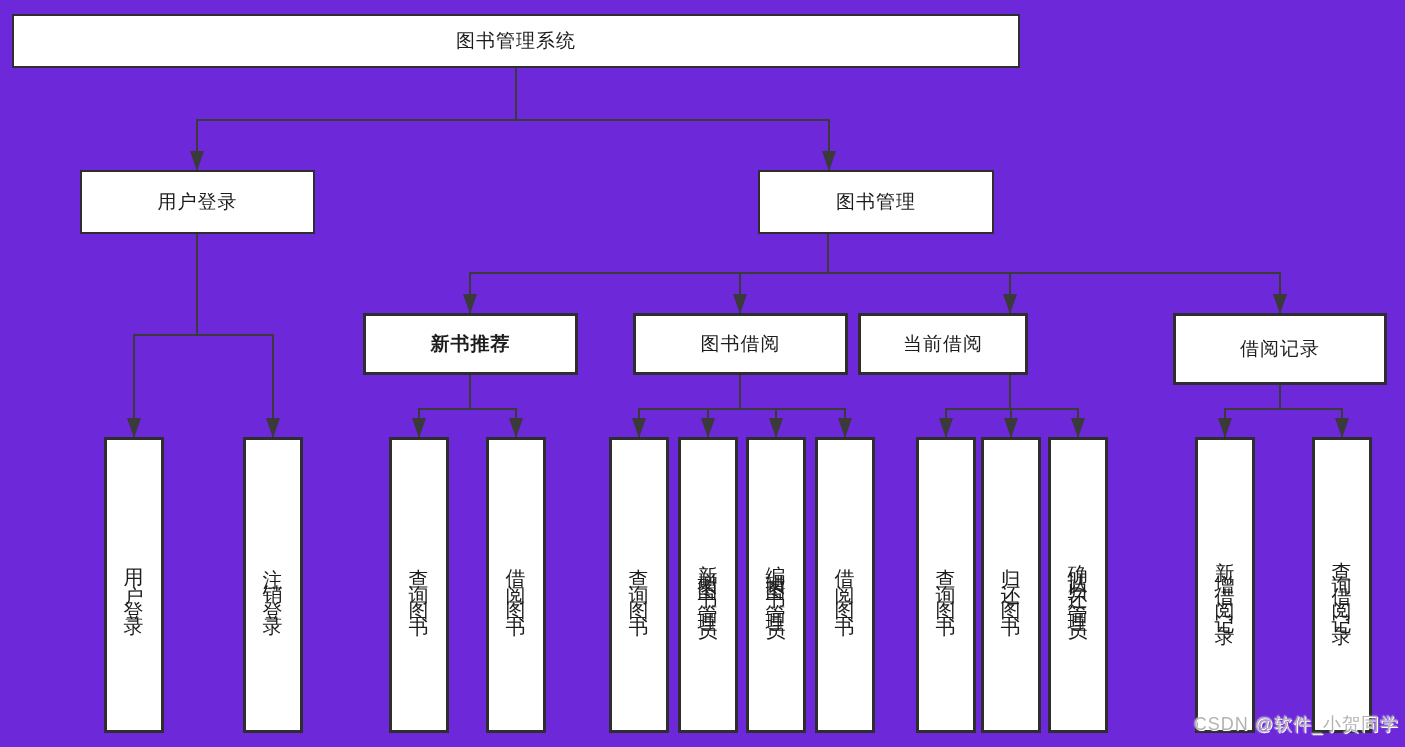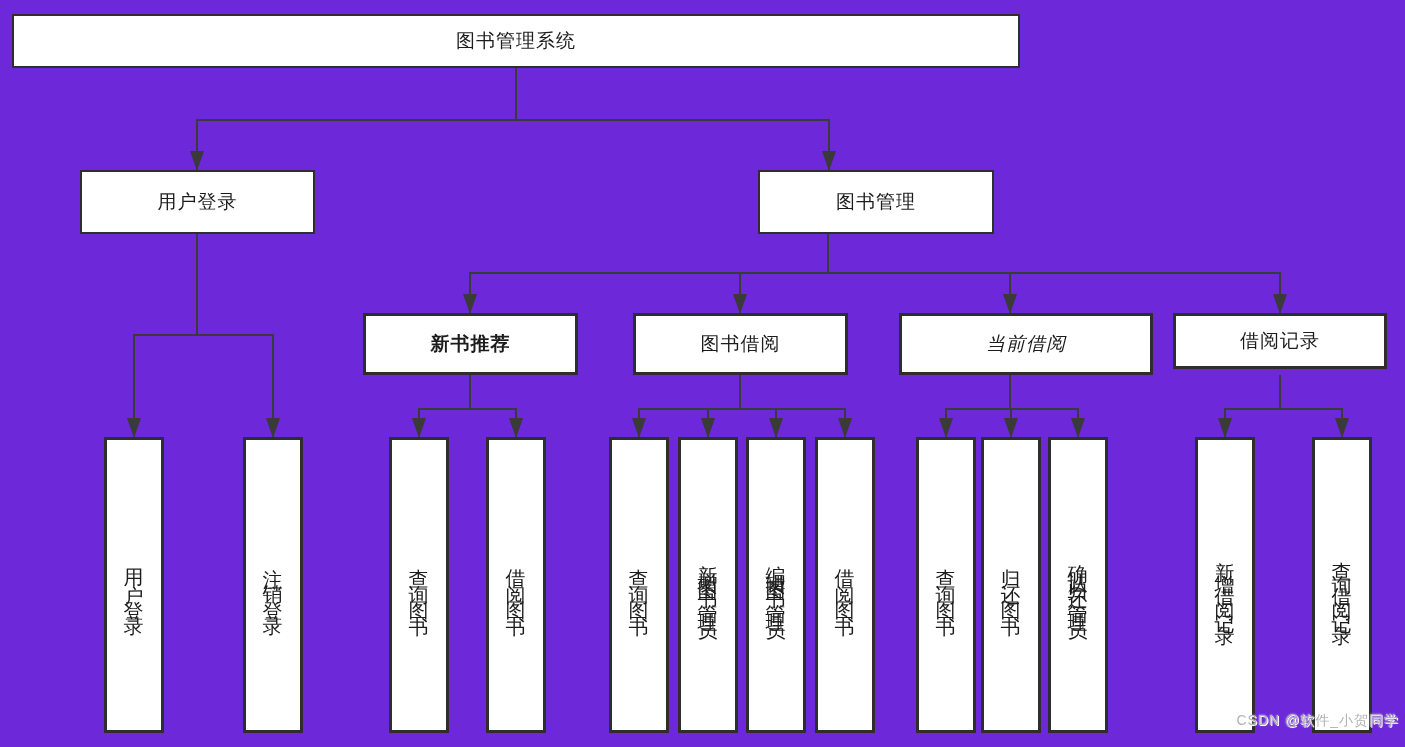--- a/index.html
+++ b/index.html
@@ -50,34 +50,34 @@
   .sp-l { letter-spacing: 16px; } 
   .sp-m { letter-spacing: 13px; } 
   .sp-s { letter-spacing: 8px;  } 
 
   
   #n-root { left: 12px;  top: 14px;  width: 1008px; height: 54px; }
   #n-l2a  { left: 80px;  top: 170px; width: 235px;  height: 64px; }
   #n-l2b  { left: 710px; top: 170px; width: 236px;  height: 64px; margin-left: 48px; }
   #n-l3a  { left: 363px; top: 313px; width: 215px;  height: 62px; font-weight: bold; }
   #n-l3b  { left: 633px; top: 313px; width: 215px;  height: 62px; text-align: center; }
-  #n-l3c  { left: 899px; top: 313px; width: 254px;  height: 62px; font-style: italic; }
-  #n-l3d  { left: 1173px;top: 313px; width: 214px;  height: 56px; }
+  #n-l3c  { left: 858px; top: 313px; width: 170px;  height: 62px; }
+  #n-l3d  { left: 1173px;top: 313px; width: 214px;  height: 72px; }
   #f1a { left: 104px; }  #f1b { left: 243px; }
   #f2a { left: 389px; }  #f2b { left: 486px; }
   #f3a { left: 609px; }  #f3b { left: 678px; }  #f3c { left: 746px; }  #f3d { left: 815px; }
   #f4a { left: 916px; }  #f4b { left: 981px; }  #f4c { left: 1048px; }
   #f5a { left: 1195px; } #f5b { left: 1312px; }
 
   #watermark {
     position: absolute;
     right: 6px;
     top: 712px;
     z-index: 2;
-    font-size: 14px;
+    font-size: 18px;
     color: #b3b3b3;
     letter-spacing: 1px;
     text-shadow: 1px 1px 0 #ffffff, 0 0 2px #ffffff;
     white-space: nowrap;
   }
 </style>
 </head>
 <body>
 
 <div id="canvas">

